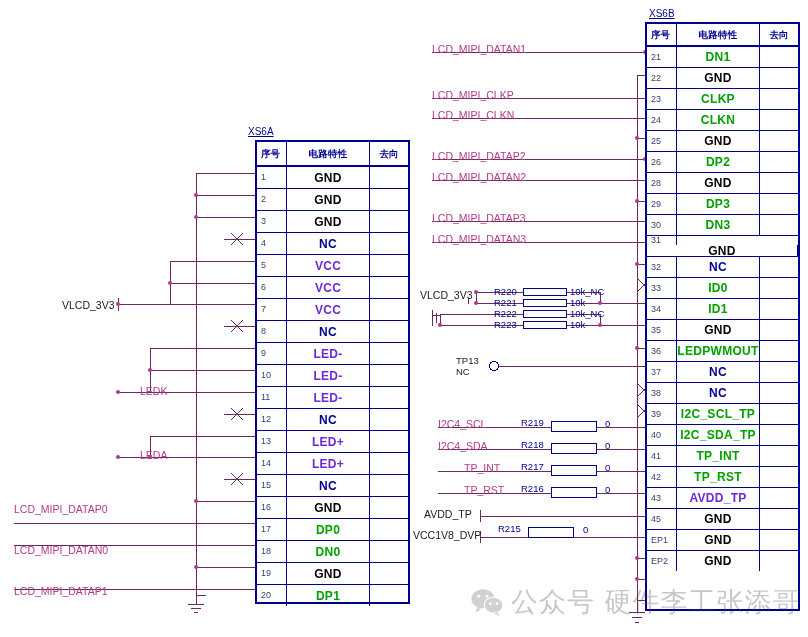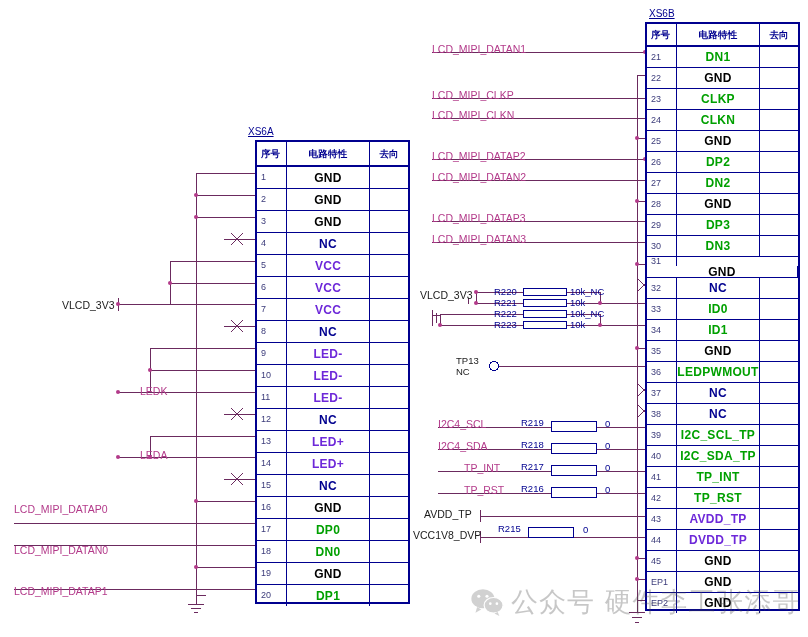--- a/index.html
+++ b/index.html
@@ -460,29 +460,20 @@
           <div class="c-no">
             <span>26</span>
           </div>
           <div class="c-sig">
             <span class="sig-net">DP2</span>
           </div>
           <div class="c-dest"></div>
         </div>
         <div class="row" style="height: 21px;">
           <div class="c-no">
-            <span>27</span>
-          </div>
-          <div class="c-sig">
-            <span class="sig-net">DN2</span>
-          </div>
-          <div class="c-dest"></div>
-        </div>
-        <div class="row" style="height: 21px;">
-          <div class="c-no">
             <span>28</span>
           </div>
           <div class="c-sig">
             <span class="sig-gnd">GND</span>
           </div>
           <div class="c-dest"></div>
         </div>
         <div class="row" style="height: 21px;">
           <div class="c-no">
             <span>29</span>
@@ -608,29 +599,20 @@
             <span class="sig-net">TP_RST</span>
           </div>
           <div class="c-dest"></div>
         </div>
         <div class="row" style="height: 21px;">
           <div class="c-no">
             <span>43</span>
           </div>
           <div class="c-sig">
             <span class="sig-pwr">AVDD_TP</span>
-          </div>
-          <div class="c-dest"></div>
-        </div>
-        <div class="row" style="height: 21px;">
-          <div class="c-no">
-            <span>44</span>
-          </div>
-          <div class="c-sig">
-            <span class="sig-pwr">DVDD_TP</span>
           </div>
           <div class="c-dest"></div>
         </div>
         <div class="row" style="height: 21px;">
           <div class="c-no">
             <span>45</span>
           </div>
           <div class="c-sig">
             <span class="sig-gnd">GND</span>
           </div>

